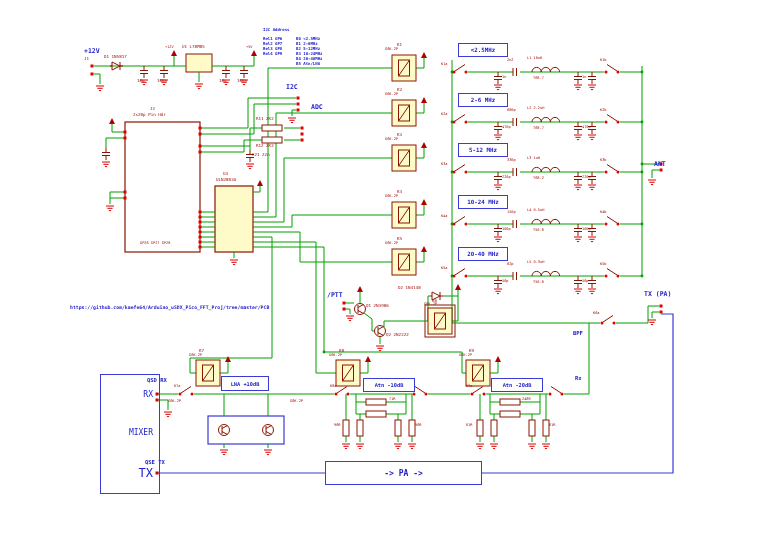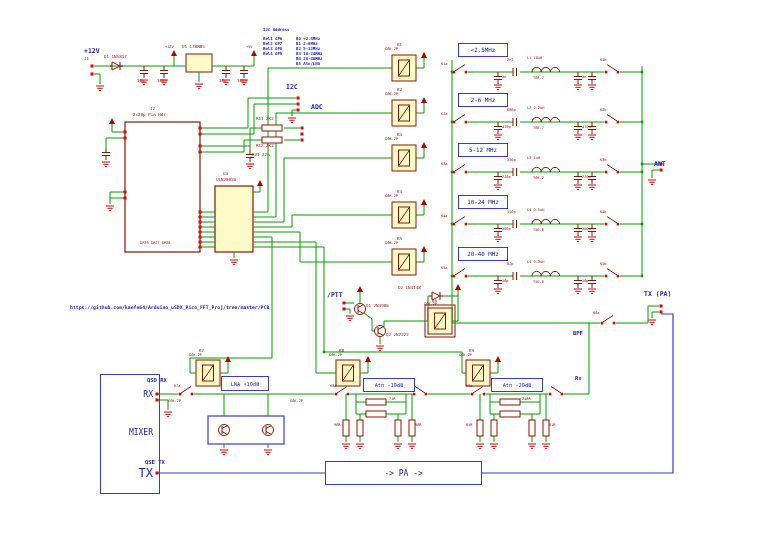--- a/index.html
+++ b/index.html
@@ -6,21 +6,21 @@
   #canvas{position:relative;width:768px;height:543px;background:#fff;overflow:hidden;
           font-family:"DejaVu Sans Mono","Liberation Mono",monospace;}
   svg{position:absolute;left:0;top:0;}
   .t{position:absolute;white-space:pre;line-height:1;font-family:"DejaVu Sans Mono","Liberation Mono",monospace;}
   .bl{color:#2121cc;font-size:6.5px;font-weight:bold;}
   .bls{color:#2121cc;font-size:5.5px;font-weight:bold;}
   .rd{color:#a01010;font-size:4.2px;}
   .rds{color:#a01010;font-size:3.6px;}
   .nt{color:#2121cc;font-size:4px;font-weight:bold;}
   .bbox{position:absolute;border:1px solid #3a3ad6;color:#2121cc;display:flex;align-items:center;
-        justify-content:center;font-weight:normal;background:#fff;
+        justify-content:center;font-weight:bold;background:#fff;
         font-family:"DejaVu Sans Mono","Liberation Mono",monospace;}
   .outline{position:absolute;border:1.5px solid #3a3ad6;background:transparent;}
   #titlebox{position:absolute;left:72px;top:263px;width:124px;height:38px;border:1.5px solid #3a3ad6;
         color:#2121cc;font-size:7px;font-weight:bold;padding:3px 0 0 4px;line-height:1.35;}
 </style>
 </head>
 <body>
 
 <div id="canvas">
 

